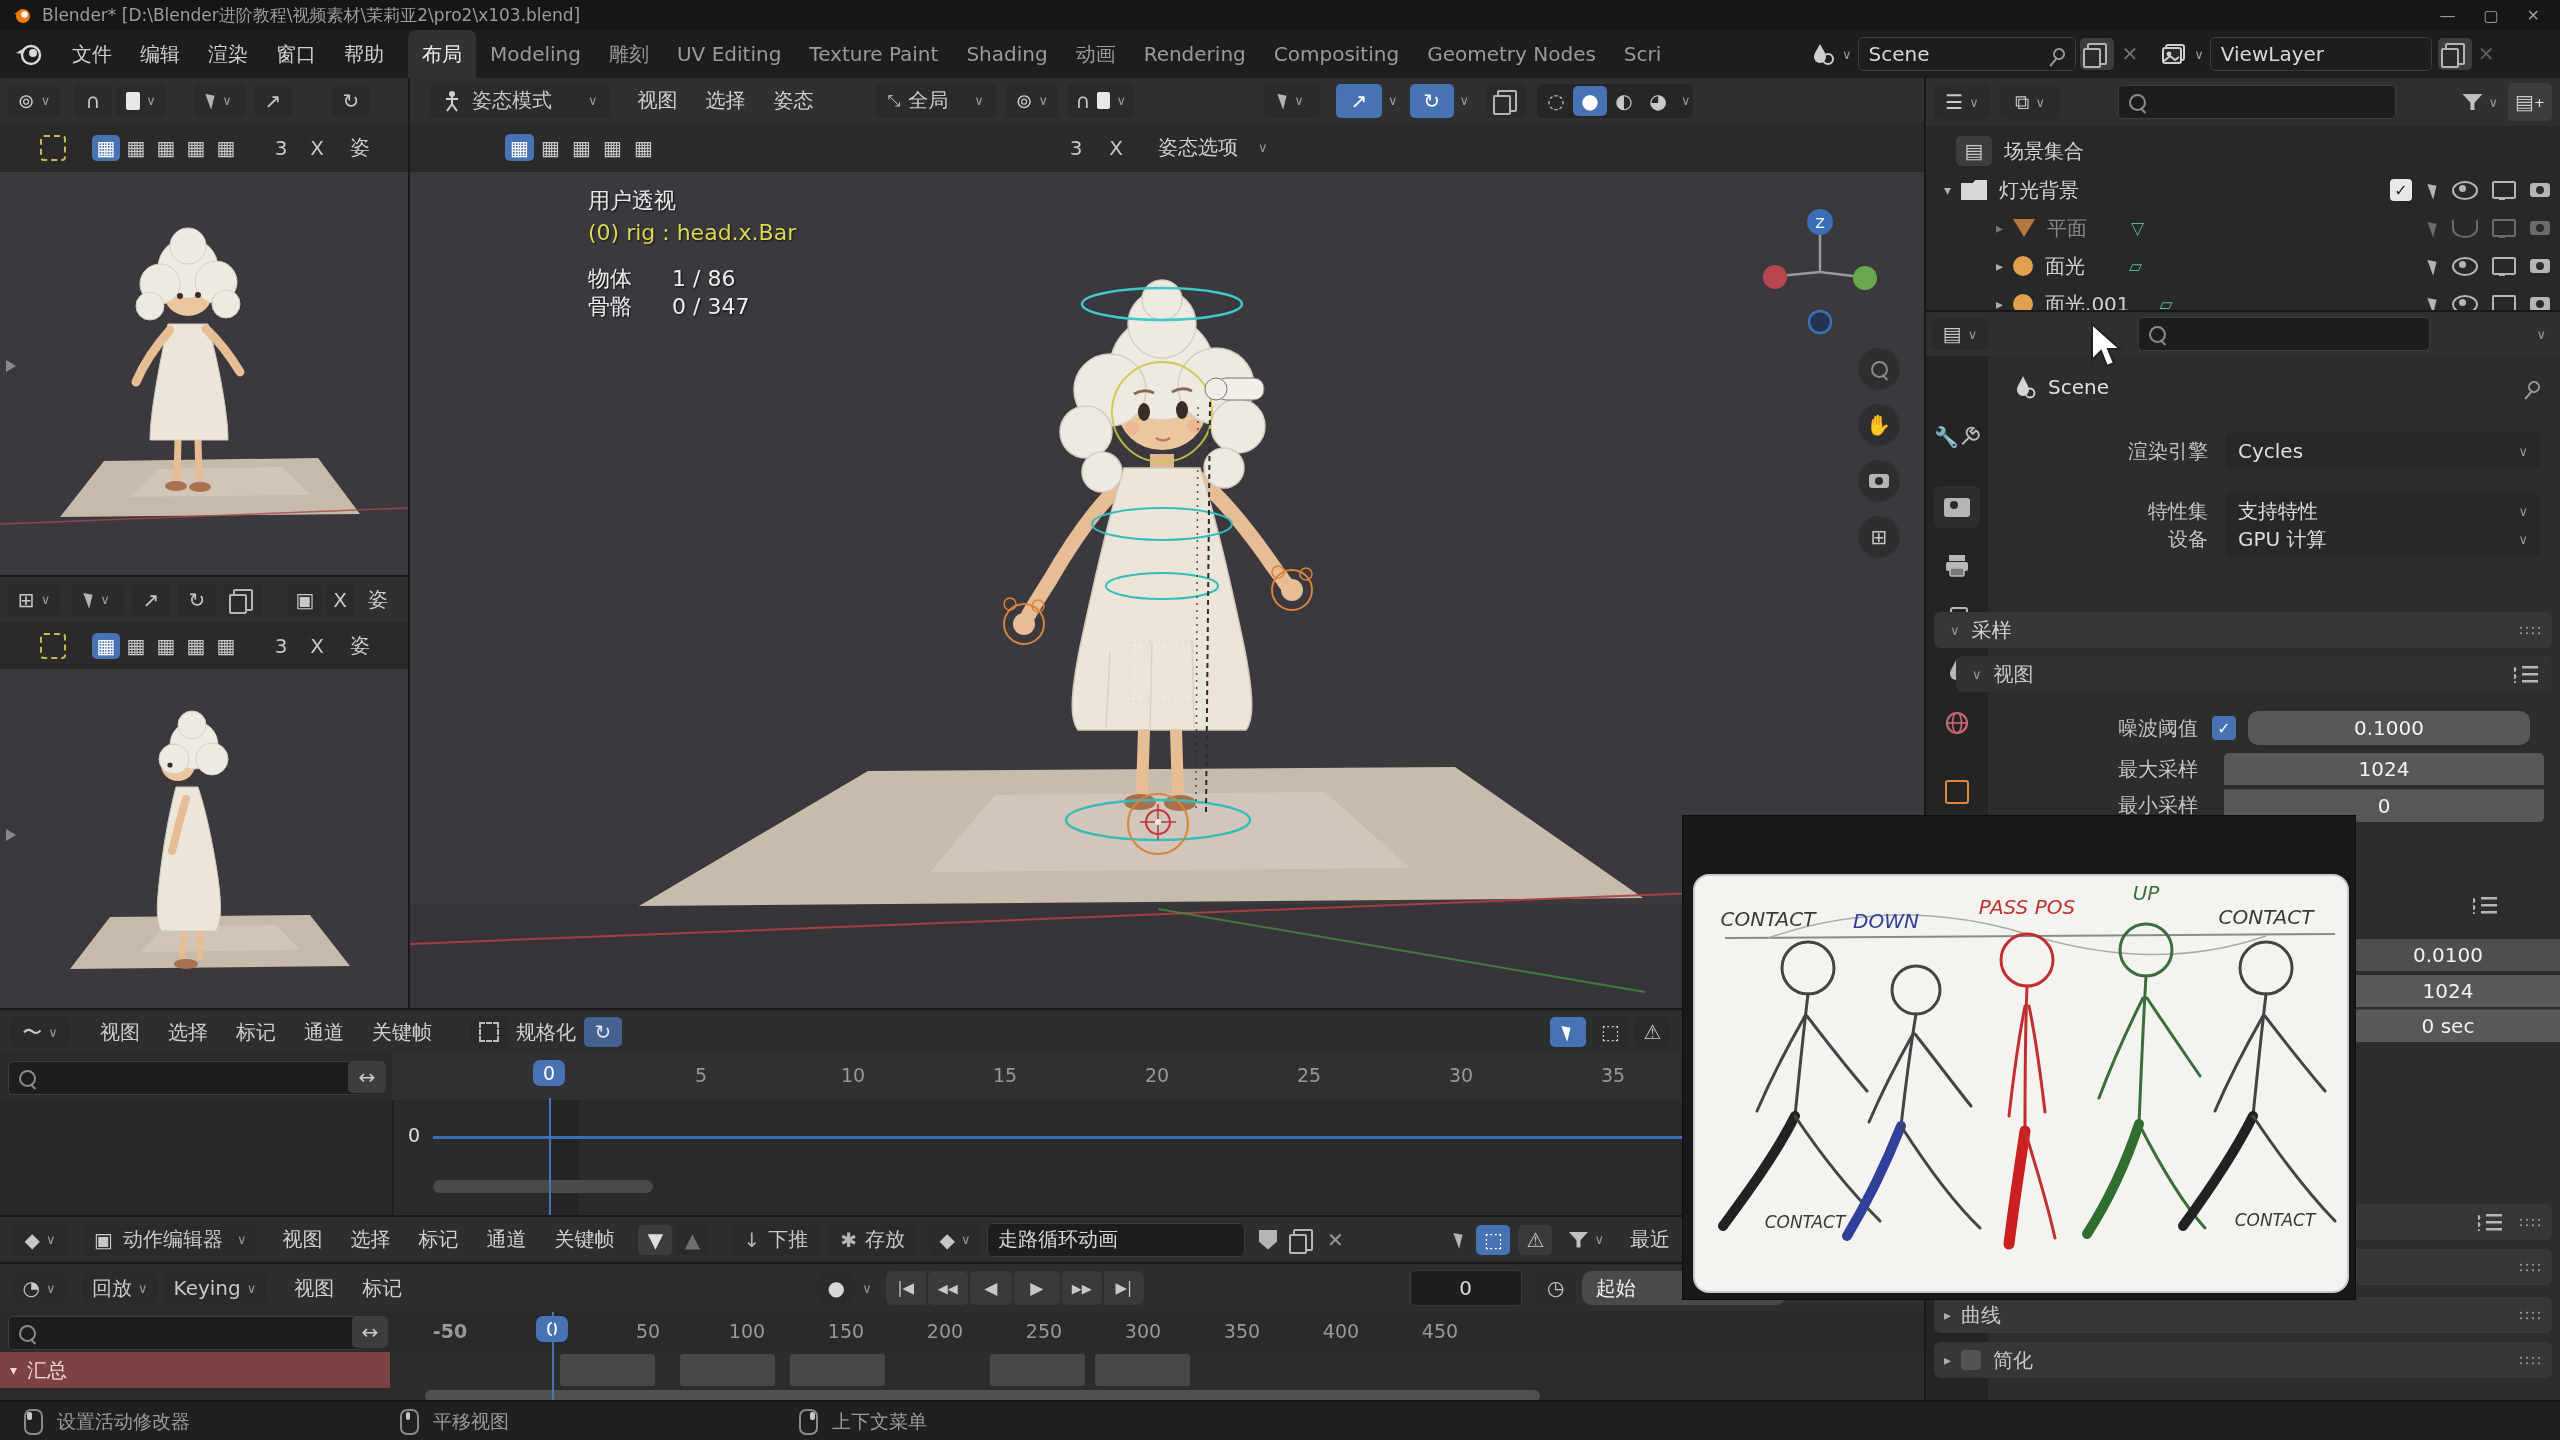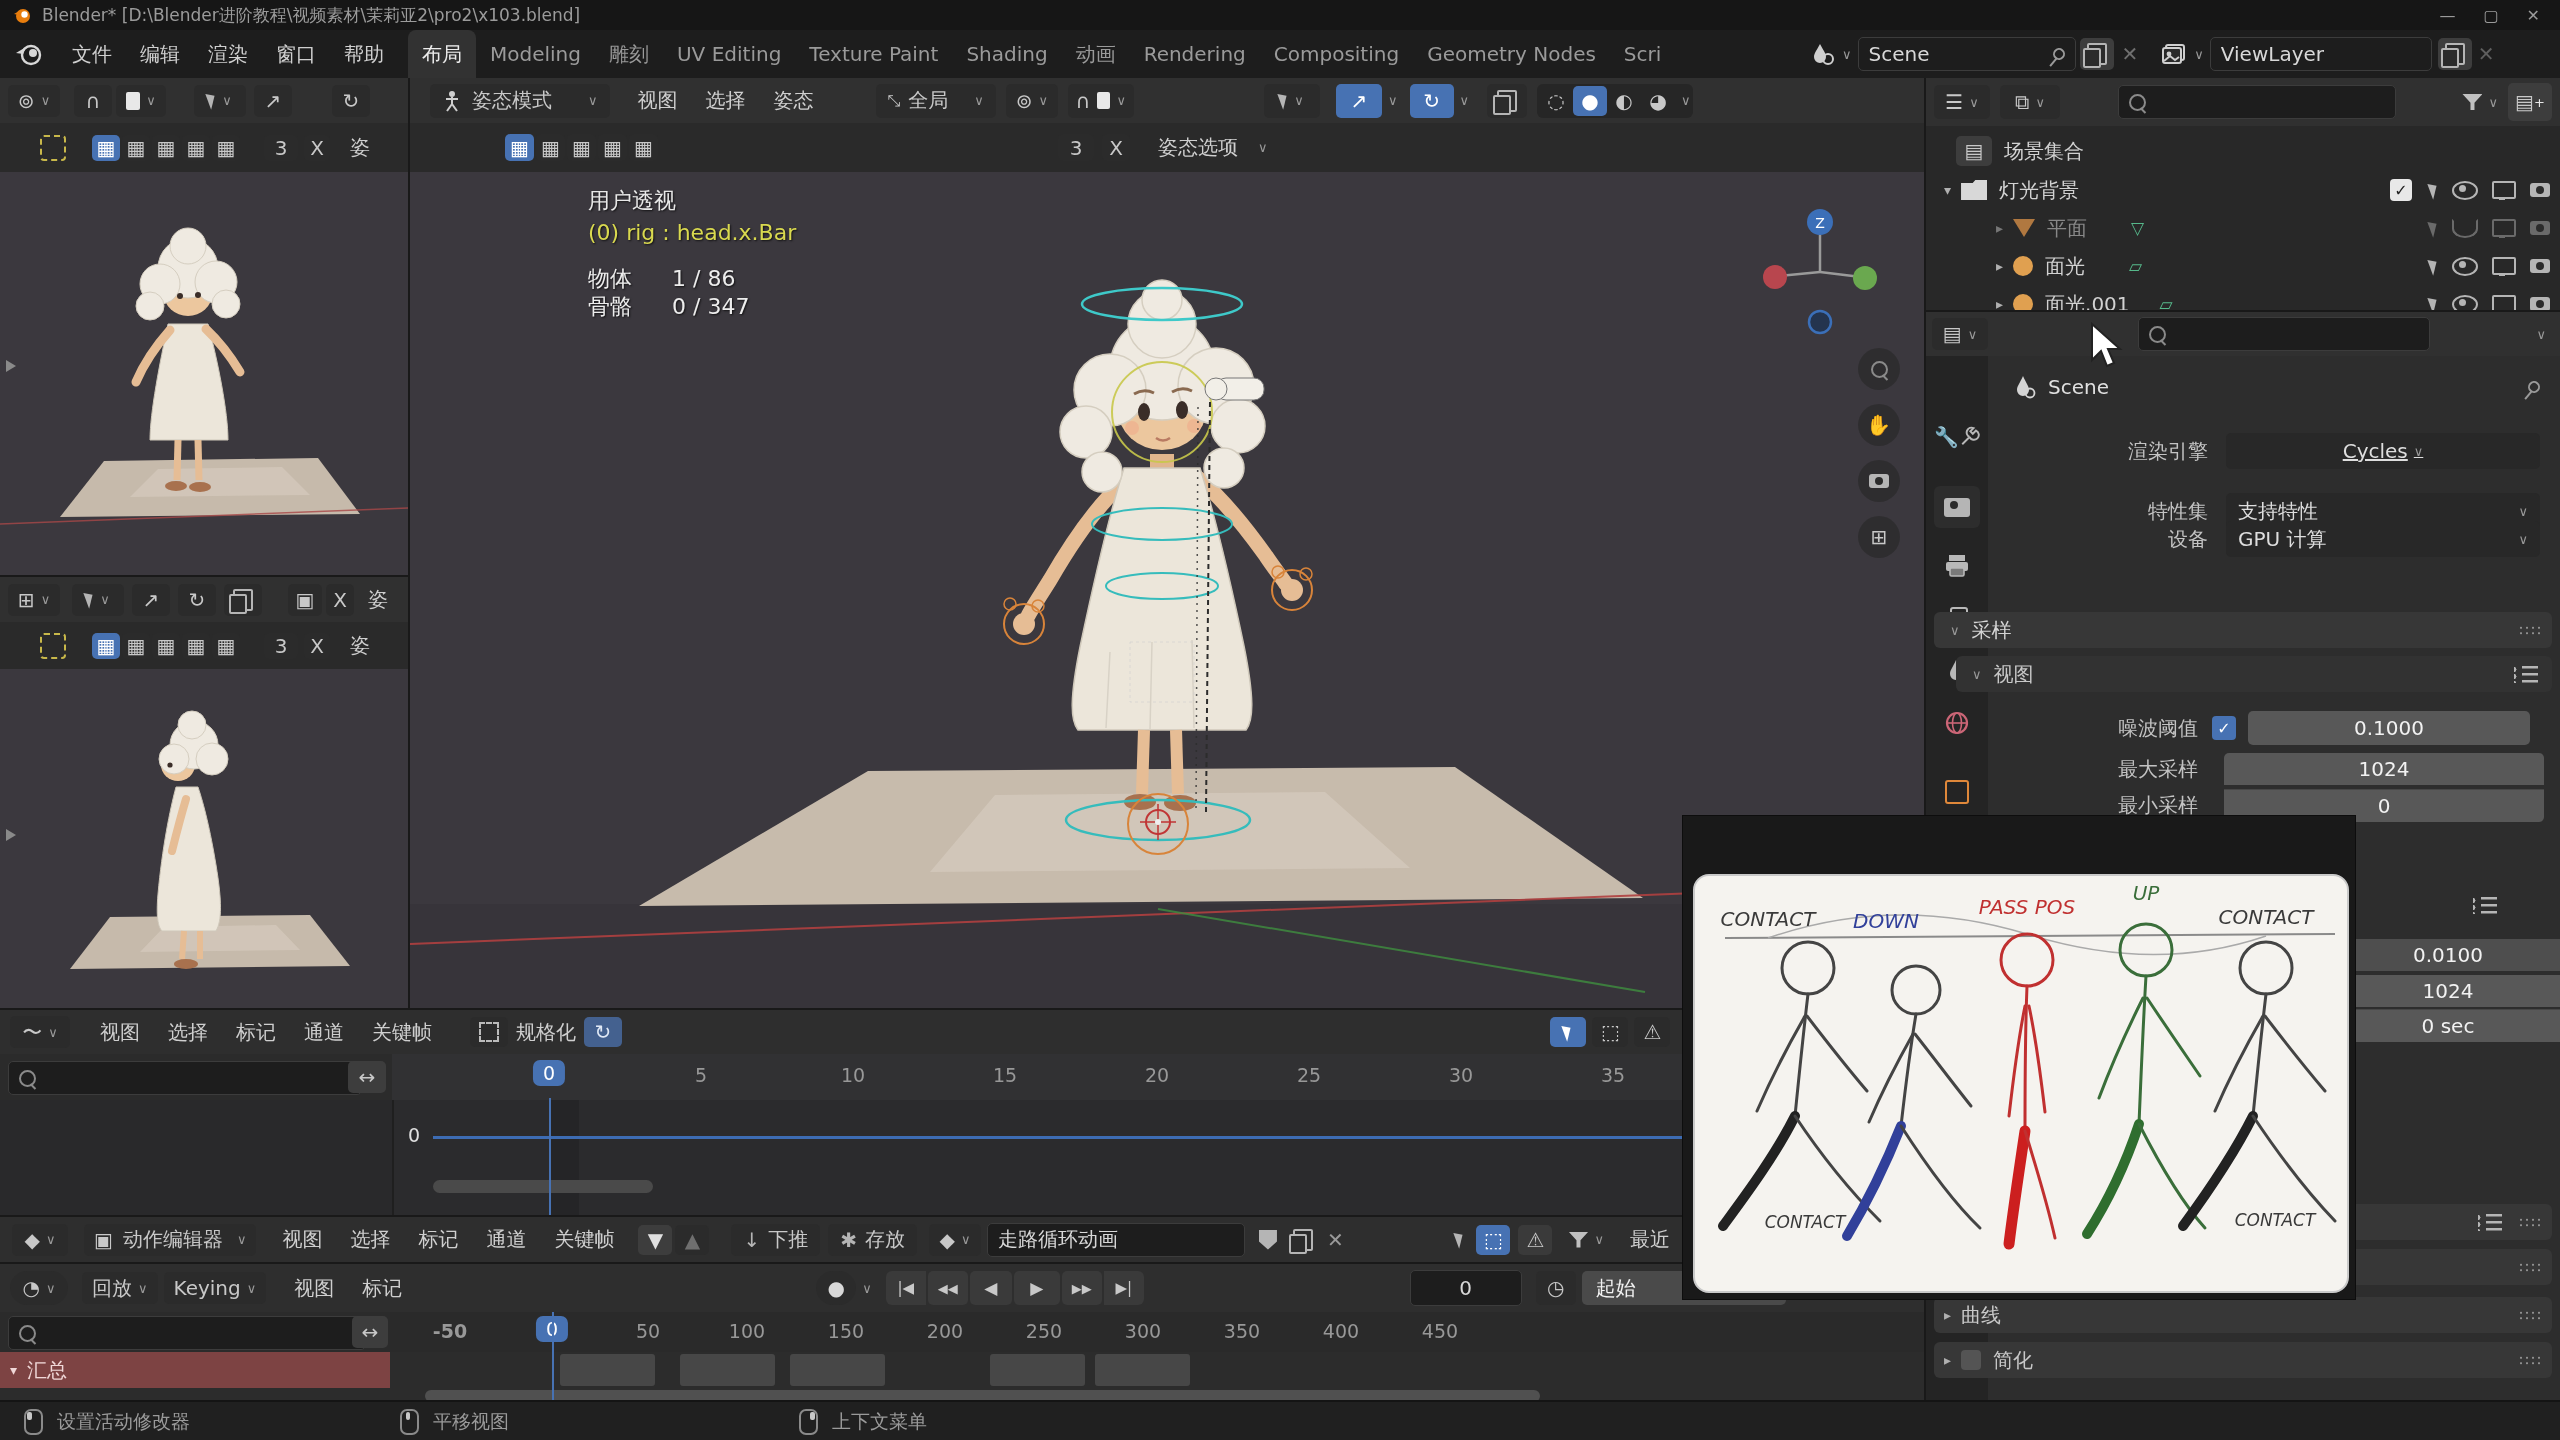--- a/index.html
+++ b/index.html
@@ -11,21 +11,21 @@
   .hdr{position:absolute;left:0;right:0;background:#303030;display:flex;align-items:center;}
   .menu{color:#cfcfcf;padding:0 14px;white-space:nowrap;}
   .menu.dim{color:#9a9a9a;}
   .btn{background:#2b2b2b;border-radius:5px;display:inline-flex;align-items:center;justify-content:center;
        color:#c8c8c8;white-space:nowrap;}
   .btn.lite{background:#3d3d3d;}
   .btn.blue{background:#4772b3;color:#fff;}
   .chev{font-size:13px;color:#9a9a9a;margin-left:6px;}
   .field{background:#1d1d1d;border:1px solid #3c3c3c;border-radius:5px;color:#d8d8d8;
          display:flex;align-items:center;padding:0 10px;}
-  .slider{background:#585858;border-radius:5px;color:#f2f2f2;display:flex;align-items:center;justify-content:center;}
+  .slider{background:#585858;border-radius:10px;color:#f2f2f2;display:flex;align-items:center;justify-content:center;}
   .ddown{background:#282828;border-radius:5px;color:#dedede;display:flex;align-items:center;padding:0 12px;}
   .lbl{color:#c3c3c3;}
   .i-mag{width:13px;height:13px;border:2px solid #8a8a8a;border-radius:50%;position:relative;flex:none;}
   .i-mag::after{content:"";position:absolute;left:11px;top:11px;width:2px;height:7px;background:#8a8a8a;transform:rotate(-45deg);}
   .i-eye{width:22px;height:15px;border:2px solid #b5b5b5;border-radius:50% 50%;position:relative;}
   .i-eye::after{content:"";position:absolute;left:5px;top:2px;width:7px;height:7px;border-radius:50%;background:#b5b5b5;}
   .i-eye.off{border-color:#6a6a6a;border-top-color:transparent;border-radius:0 0 50% 50%;}
   .i-eye.off::after{display:none;}
   .i-mon{width:20px;height:14px;border:2px solid #b5b5b5;border-radius:2px;position:relative;}
   .i-mon::after{content:"";position:absolute;left:5px;top:14px;width:6px;height:3px;background:#b5b5b5;}
@@ -520,21 +520,21 @@
           <path d="M11 2 C8 9 5 12 5 16 a6 6 0 0 0 12 0 C17 12 14 9 11 2 Z" fill="#d5d5d5"></path>
           <circle cx="18" cy="19" r="4.5" fill="none" stroke="#d5d5d5" stroke-width="1.8"></circle>
         </svg>
       <span style="margin-left:12px;color:#e0e0e0;">Scene</span>
       <span style="flex:1"></span>
       <span class="i-pin" style="margin-right:20px;"></span>
     </div>
 
     <div class="abs row" style="left:62px;top:120px;width:560px;height:38px;">
       <span class="lbl" style="width:220px;text-align:right;">渲染引擎</span>
-      <div class="ddown" style="margin-left:18px;width:290px;height:36px;justify-content:center;text-decoration:underline;">
+      <div class="ddown" style="margin-left:18px;width:290px;height:36px;justify-content:space-between;">
           <span>Cycles</span>
           <span class="chev">∨</span>
         </div>
     </div>
     <div class="abs row" style="left:62px;top:180px;width:560px;height:38px;">
       <span class="lbl" style="width:220px;text-align:right;">特性集</span>
       <div class="ddown" style="margin-left:18px;width:290px;height:36px;justify-content:space-between;">
           <span>支持特性</span>
           <span class="chev">∨</span>
         </div>

